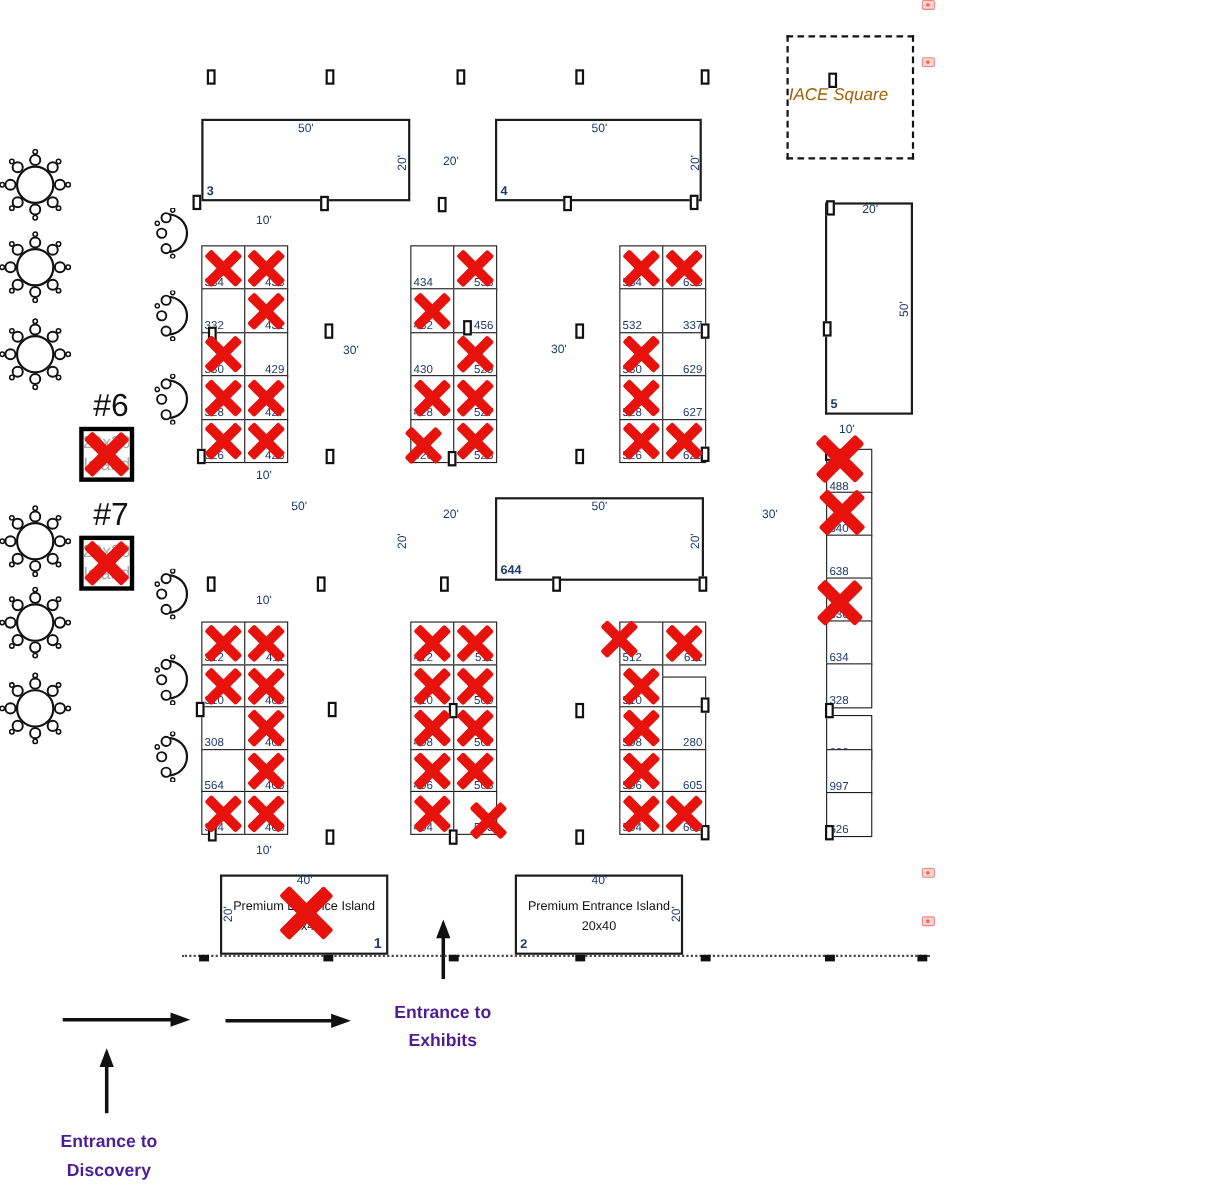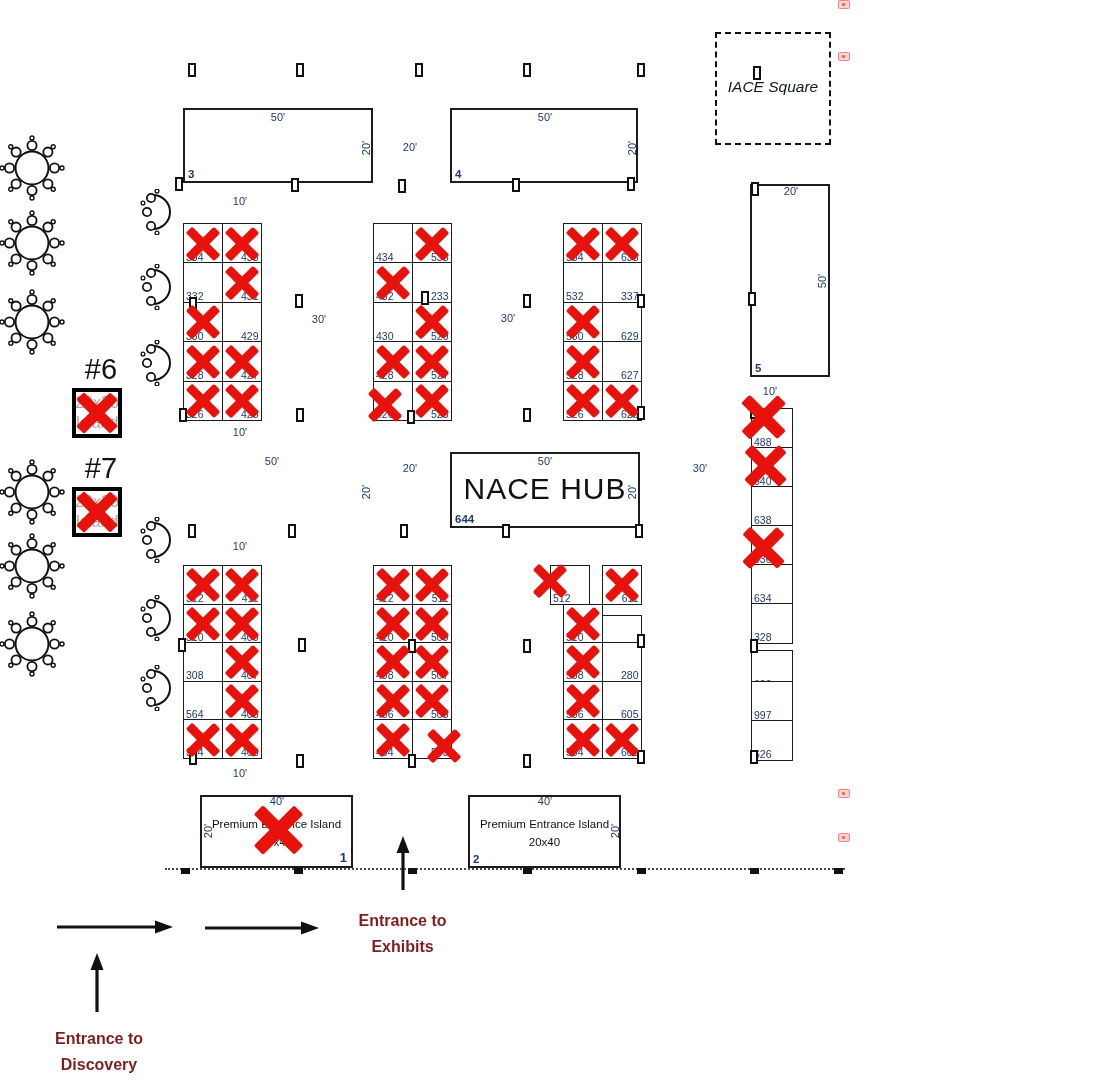--- a/index.html
+++ b/index.html
@@ -35,26 +35,26 @@
   .exiticon{position:absolute;width:12px;height:9px;background:#fbd3d3;border:1.5px solid #ef8585;
     border-radius:2px;box-sizing:border-box;z-index:5;}
   .exiticon b{position:absolute;left:3px;top:2px;width:3px;height:3px;background:#e86a46;border-radius:1px;}
   
   .island{position:absolute;background:#fff;border:4px solid #000;box-sizing:border-box;overflow:hidden;}
   .island .txt{position:absolute;left:50%;top:1px;transform:translateX(-50%);text-align:center;
     font-size:16px;line-height:1.25;color:var(--islandtxt);white-space:nowrap;}
   .islandtag{position:absolute;transform:translateX(-50%);font-size:29px;color:#111;}
   
   #iace{position:absolute;border:2.5px dashed #111;box-sizing:border-box;}
-  #iace .lbl{position:absolute;left:0;right:0;top:44px;text-align:center;font-style:italic;
-    font-size:15.5px;color:#0f172a;}
+  #iace .lbl{position:absolute;left:0;right:0;top:44px;font-style:italic;
+    font-size:15.5px;color:#a16207;}
   
   #wall{position:absolute;left:165px;top:868px;width:680px;border-top:2px dotted #4a4a4a;z-index:1;}
   
-  .entlabel{position:absolute;text-align:center;font-size:16px;font-weight:bold;color:#7f1d1d;
+  .entlabel{position:absolute;text-align:center;font-size:16px;font-weight:bold;color:#4c1d95;
     line-height:1.65;white-space:pre-line;}
   svg{display:block;}
 </style>
 </head>
 <body>
 
 <div id="plan">
 
   <div id="iace" style="left: 715px; top: 32px; width: 116px; height: 113px;">
     <div class="lbl">IACE Square</div>
@@ -156,21 +156,21 @@
       </div>
     </div>
     <div class="cell" style="left: 373px; top: 262.4px; width: 40px; height: 40.9px;">
       <div class="cellnum">432</div>
       <div class="xmark" style="left: 0.9625px; top: 1.4125px; width: 36.575px; height: 36.575px;">
         <i></i>
         <i class="b"></i>
       </div>
     </div>
     <div class="cell" style="left: 411.5px; top: 262.4px; width: 40px; height: 40.9px;">
-      <div class="cellnum right">233</div>
+      <div class="cellnum right">456</div>
     </div>
     <div class="cell" style="left: 373px; top: 301.8px; width: 40px; height: 40.9px;">
       <div class="cellnum">430</div>
     </div>
     <div class="cell" style="left: 411.5px; top: 301.8px; width: 40px; height: 40.9px;">
       <div class="cellnum right">529</div>
       <div class="xmark" style="left: 0.9625px; top: 1.4125px; width: 36.575px; height: 36.575px;">
         <i></i>
         <i class="b"></i>
       </div>
@@ -382,21 +382,21 @@
         <i class="b"></i>
       </div>
     </div>
     <div class="cell" style="left: 411.5px; top: 719.4px; width: 40px; height: 40.1px;">
       <div class="cellnum right">503</div>
       <div class="xmark" style="left: 12.9625px; top: 7.0125px; width: 36.575px; height: 36.575px;">
         <i></i>
         <i class="b"></i>
       </div>
     </div>
-    <div class="cell" style="left: 550px; top: 565px; width: 40px; height: 40.1px;">
+    <div class="cell" style="left: 563px; top: 565px; width: 40px; height: 40.1px;">
       <div class="cellnum">512</div>
       <div class="xmark" style="left: -19.0375px; top: -2.9875px; width: 36.575px; height: 36.575px;">
         <i></i>
         <i class="b"></i>
       </div>
     </div>
     <div class="cell" style="left: 601.5px; top: 565px; width: 40px; height: 40.1px;">
       <div class="cellnum right">611</div>
       <div class="xmark" style="left: 0.9625px; top: 1.0125px; width: 36.575px; height: 36.575px;">
         <i></i>
@@ -490,21 +490,20 @@
       <div class="cornernum bl">3</div>
     </div>
     <div class="bigbooth" style="left: 450px; top: 108px; width: 188px; height: 75px;">
       <div class="cornernum bl">4</div>
     </div>
     <div class="bigbooth" style="left: 750px; top: 184px; width: 80px; height: 193px;">
       <div class="cornernum bl">5</div>
     </div>
     <div class="bigbooth" style="left: 450px; top: 452px; width: 190px; height: 76px;">
       <div class="cornernum bl">644</div>
-      <div class="centerlabel">NACE HUB</div>
     </div>
     <div class="bigbooth" style="left: 200px; top: 795px; width: 153px; height: 73px;">
       <div class="cornernum br">1</div>
       <div class="boothlines">
         <div>Premium Entrance Island</div>
         <div>20x40</div>
       </div>
       <div class="xmark" style="left: 51px; top: 7px; width: 52px; height: 52px;">
         <i></i>
         <i class="b"></i>

